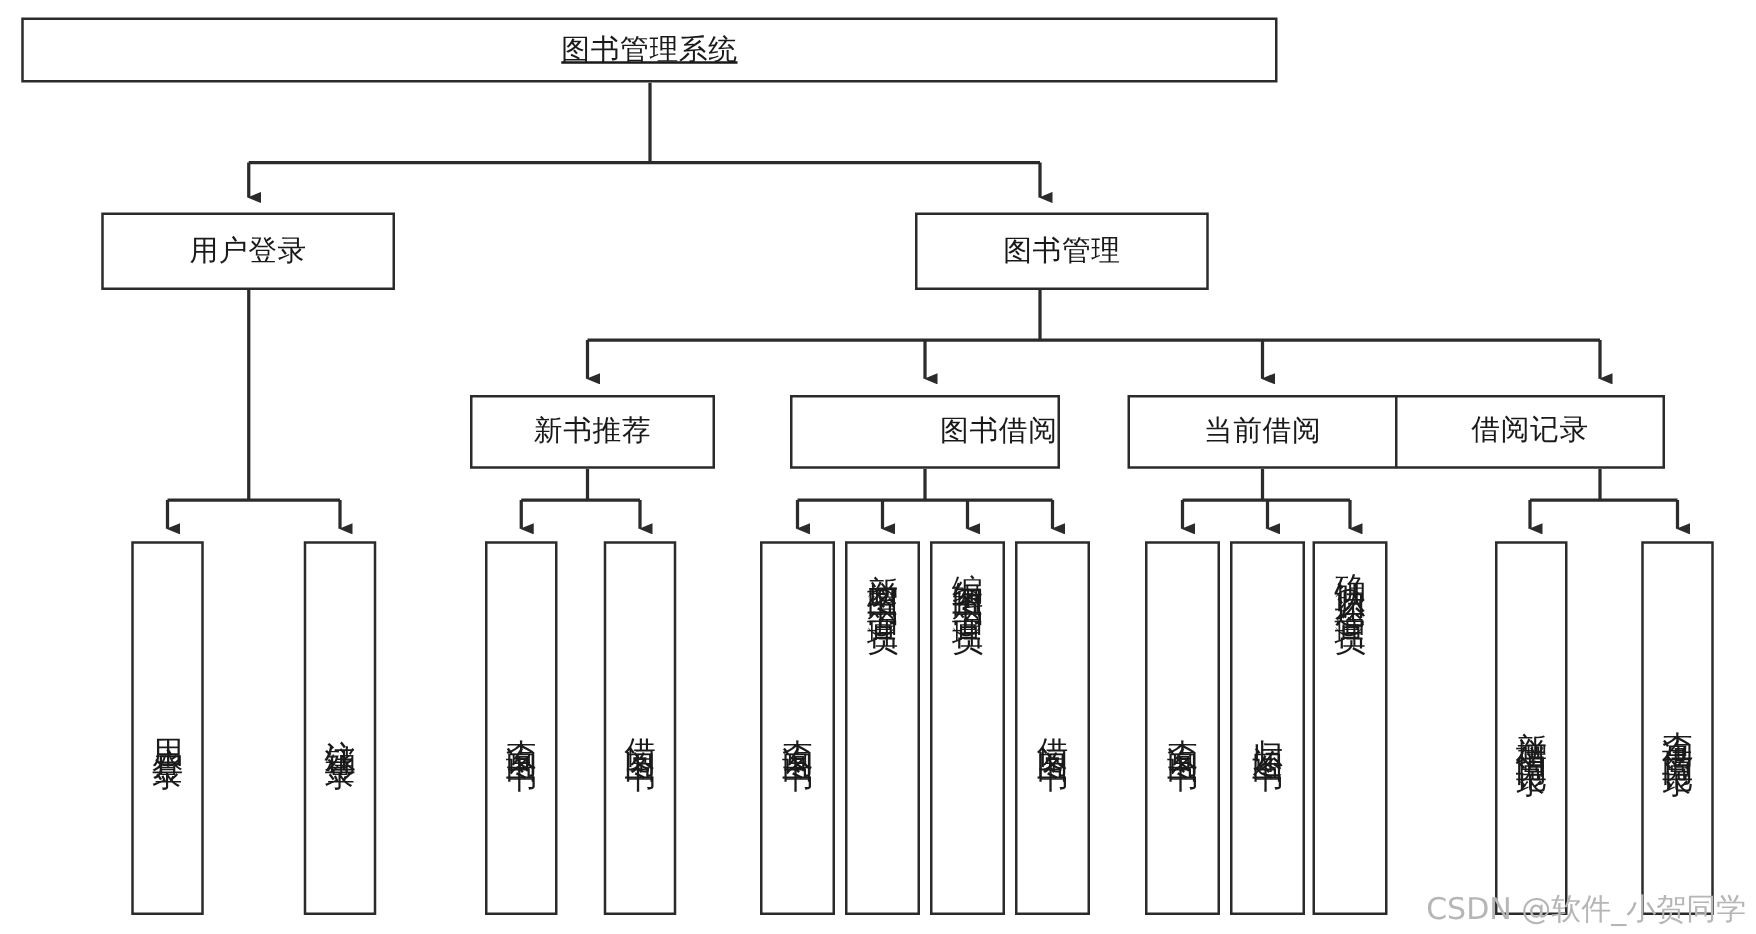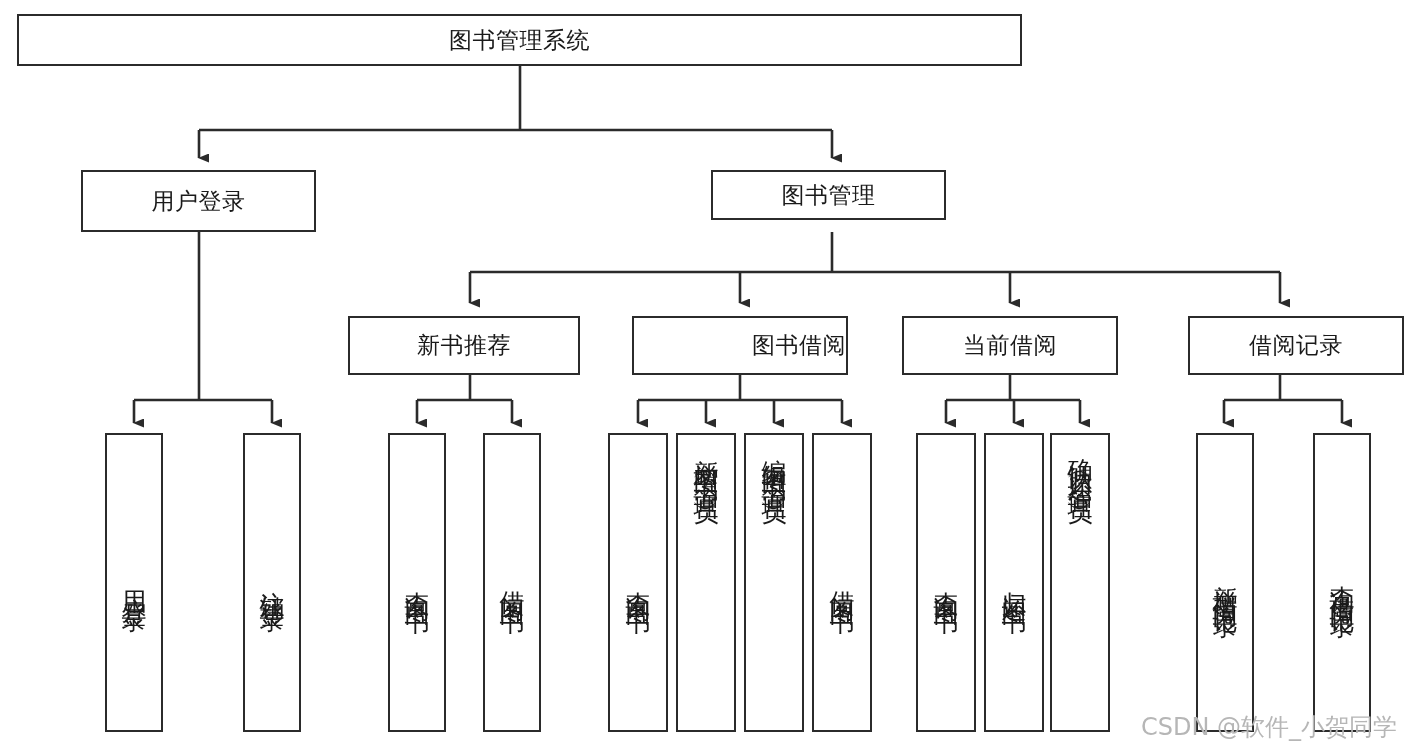--- a/index.html
+++ b/index.html
@@ -42,20 +42,21 @@
     white-space: pre;
     user-select: none;
   }
   
   .node.h .node-label {
     font-size: 23px;
     letter-spacing: 0.5px;
   }
   .node.root .node-label {
     font-size: 23px;
+    text-decoration: underline;
   }
   
   .node.v {
     align-items: flex-start;
     justify-content: center;
   }
   .node.v .node-label {
     writing-mode: vertical-rl;
     text-orientation: upright;
     font-size: 25px;
@@ -137,37 +138,37 @@
   </svg>
 
   <div class="node h root" style="left:17px; top:14px; width:1005px; height:52px;">
     <span class="node-label">图书管理系统</span>
   </div>
 
   <div class="node h" style="left:81px; top:170px; width:235px; height:62px;">
     <span class="node-label">用户登录</span>
   </div>
 
-  <div class="node h" style="left:711px; top:170px; width:235px; height:50px;">
+  <div class="node h" style="left:732px; top:170px; width:235px; height:62px;">
     <span class="node-label">图书管理</span>
   </div>
 
-  <div class="node h" style="left:348px; top:316px; width:232px; height:59px;">
+  <div class="node h" style="left:376px; top:316px; width:196px; height:59px;">
     <span class="node-label">新书推荐</span>
   </div>
 
   <div class="node h" style="left:632px; top:316px; width:216px; height:59px;justify-content:flex-end;">
     <span class="node-label">图书借阅</span>
   </div>
 
   <div class="node h" style="left:902px; top:316px; width:216px; height:59px;justify-content:center;">
     <span class="node-label">当前借阅</span>
   </div>
 
-  <div class="node h" style="left:1188px; top:316px; width:216px; height:59px;">
+  <div class="node h" style="left:1116px; top:316px; width:216px; height:59px;font-family:Liberation Mono, monospace;">
     <span class="node-label">借阅记录</span>
   </div>
 
   <div class="node v mid" style="left:105px; top:433px; width:58px; height:299px;">
     <span class="node-label">用户登录</span>
   </div>
 
   <div class="node v mid" style="left:243px; top:433px; width:58px; height:299px;">
     <span class="node-label">注销登录</span>
   </div>

